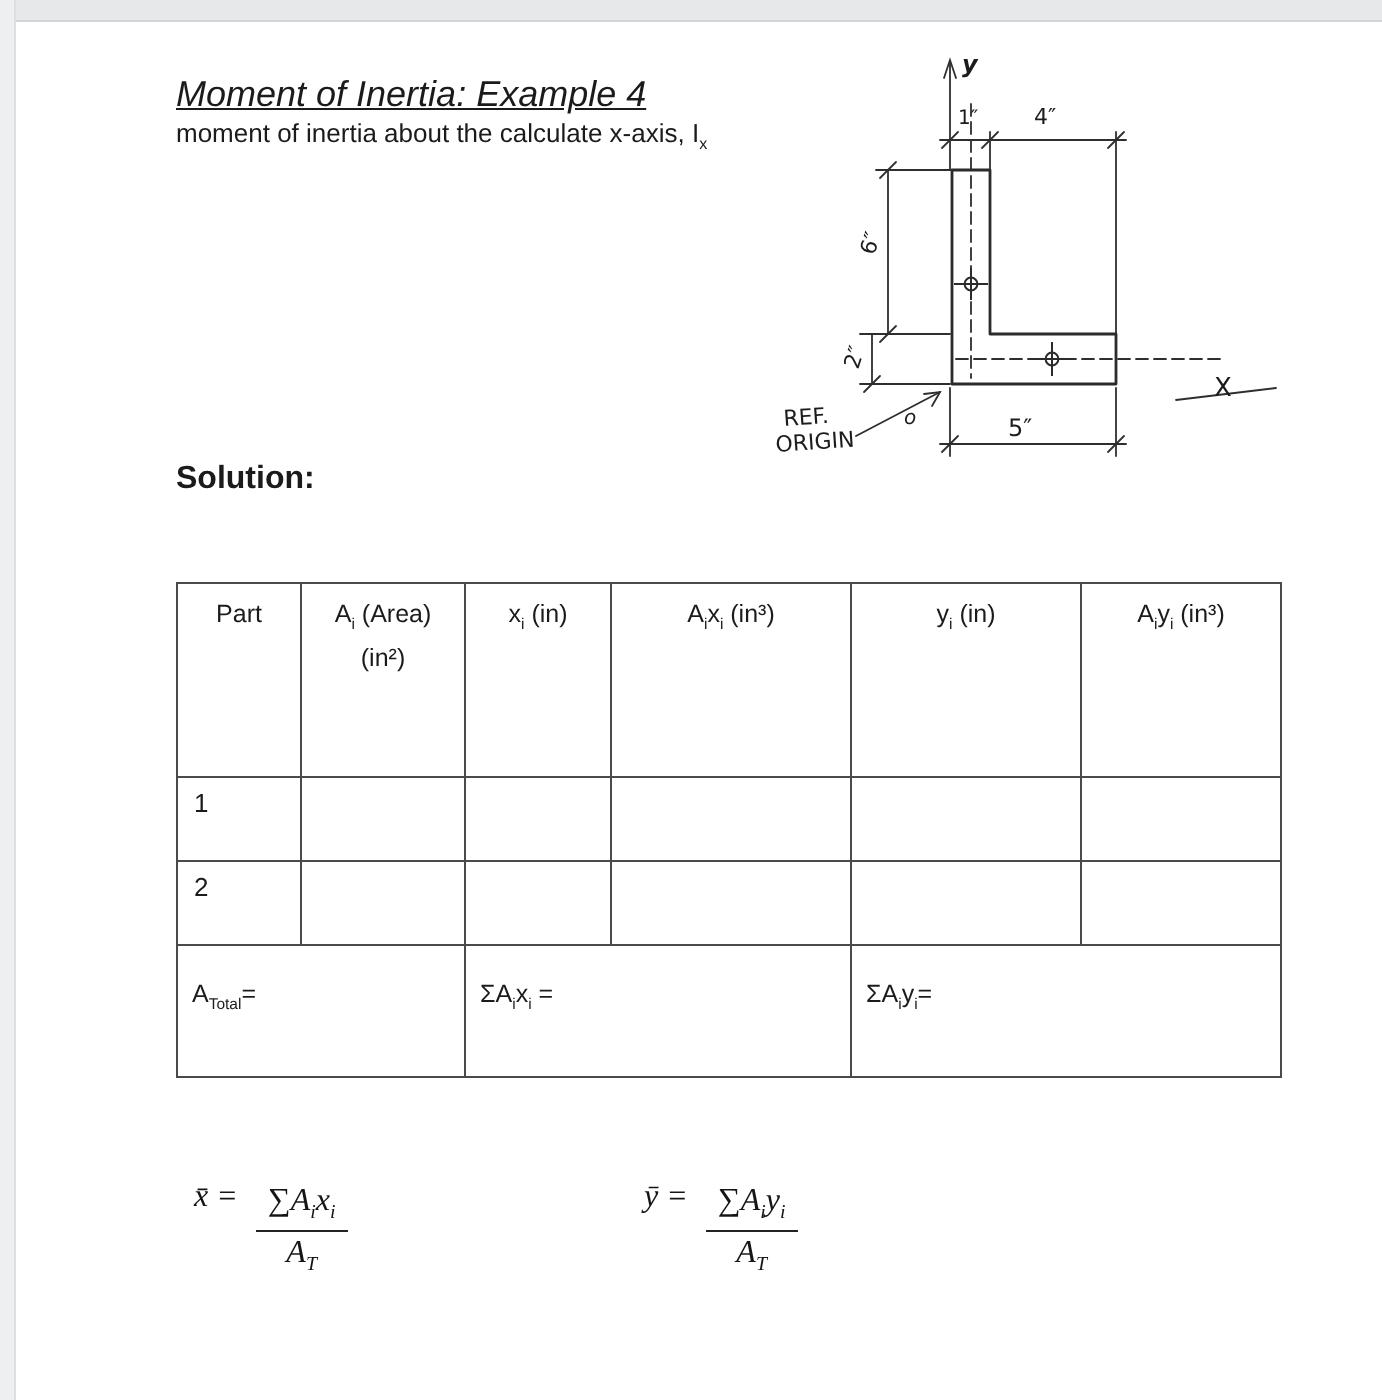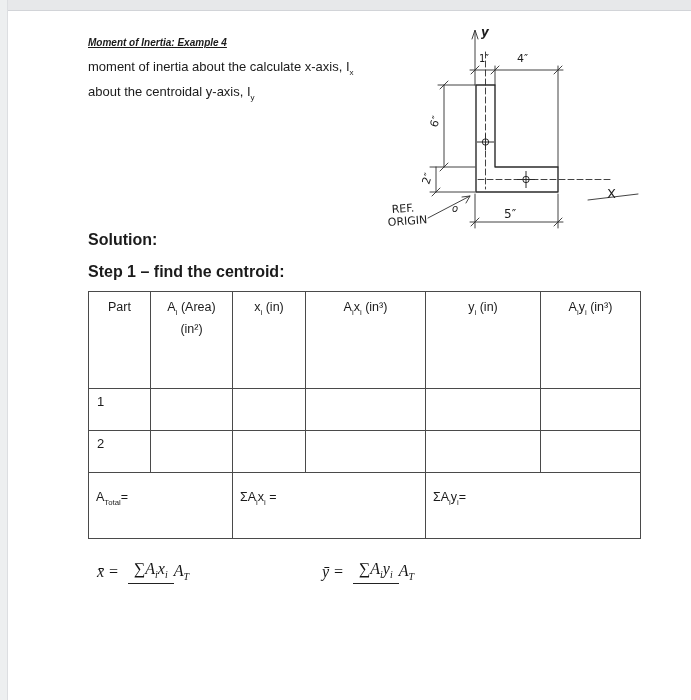--- a/index.html
+++ b/index.html
@@ -9,21 +9,21 @@
     font-family:"Liberation Sans","DejaVu Sans",sans-serif;
     color:#1b1b1b;
   }
   #page { position:relative; width:691px; height:700px; background:#ffffff; overflow:hidden; }
 
   .scan-top  { position:absolute; left:0; top:0; width:691px; height:11px; background:#e7e8ea; border-bottom:1px solid #d2d4d8; }
   .scan-left { position:absolute; left:0; top:0; width:8px; height:700px; background:#edeff0; border-right:1px solid #dcdee1; }
 
   .title {
     position:absolute; left:88px; top:37px;
-    font-size:10px; font-weight:bold; font-style:italic; text-decoration:underline;
+    font-size:18px; font-weight:normal; font-style:italic; text-decoration:underline;
   }
   .problem { position:absolute; left:88px; top:57px; font-size:13px; line-height:19px; width:310px; }
   .plain-label { position:absolute; font-size:16px;font-weight:bold; }
   #solution-label { left:88px; top:231px; }
   #step-label { left:88px; top:263px; }
 
   .figure-wrap { position:absolute; left:386px; top:22px; width:260px; height:222px; }
 
   table.centroid {
     position:absolute; left:88px; top:291px;
@@ -35,39 +35,38 @@
   .body-row td { height:42px; padding:5px 0 0 8px; text-align:left; font-size:13px; }
   .totals-row td { height:66px; padding:17px 0 0 7px; font-size:12.5px; }
   sub { font-size:0.62em; }
 
   .formula {
     position:absolute; display:flex; align-items:center; gap:9px;
     font-family:"Liberation Serif","DejaVu Serif",serif; font-style:italic; font-size:16px; color:#151515;
   }
   #formula-xbar { left:97px; top:560px; }
   #formula-ybar { left:322px; top:560px; }
-  .frac { display:inline-flex; flex-direction:row; align-items:flex-start; }
+  .frac { display:inline-flex; flex-direction:column; align-items:center;margin-top:32px; }
   .frac .num { padding:0 6px 3px; border-bottom:1.4px solid #222; }
   .frac .den { padding-top:2px; }
 
   svg text { font-family:"DejaVu Sans","Liberation Sans",sans-serif; }
 </style>
 </head>
 <body>
 
 <div id="page">
 
   <div class="scan-top"></div>
   <div class="scan-left"></div>
 
   <div class="title">Moment of Inertia: Example 4</div>
 
   <div class="problem">
     <div><span>moment of inertia about the calculate x-axis, I</span><sub>x</sub></div>
-    <div><span>about the centroidal y-axis, I</span><sub>y</sub></div>
   </div>
 
   <div class="figure-wrap">
     <svg width="260" height="222" viewBox="0 0 260 222">
 
       <g stroke="#2b2b2b" stroke-width="1.4" fill="none" stroke-linejoin="round">
         <path d="M90,63 L109,63 L109,145 L172,145 L172,170 L90,170 Z"></path>
       </g>
       <g stroke="#2e2e2e" stroke-width="0.9" fill="none" stroke-linecap="round">
 
@@ -123,21 +122,20 @@
         <text x="118" y="196" font-size="12">5″</text>
         <text x="6" y="191" font-size="11" transform="rotate(-4 6 191)">REF.</text>
         <text x="2" y="204" font-size="11" transform="rotate(-4 2 204)">ORIGIN</text>
         <text x="66" y="190" font-size="10" font-style="italic">o</text>
         <text x="221" y="176" font-size="13">X</text>
       </g>
     </svg>
   </div>
 
   <div class="plain-label" id="solution-label">Solution:</div>
-  <div class="plain-label" id="step-label">Step 1 – find the centroid:</div>
 
   <table class="centroid">
     <colgroup>
       <col style="width:62px">
         <col style="width:82px">
         <col style="width:73px">
       <col style="width:120px">
         <col style="width:115px">
         <col style="width:100px">
     </colgroup>

